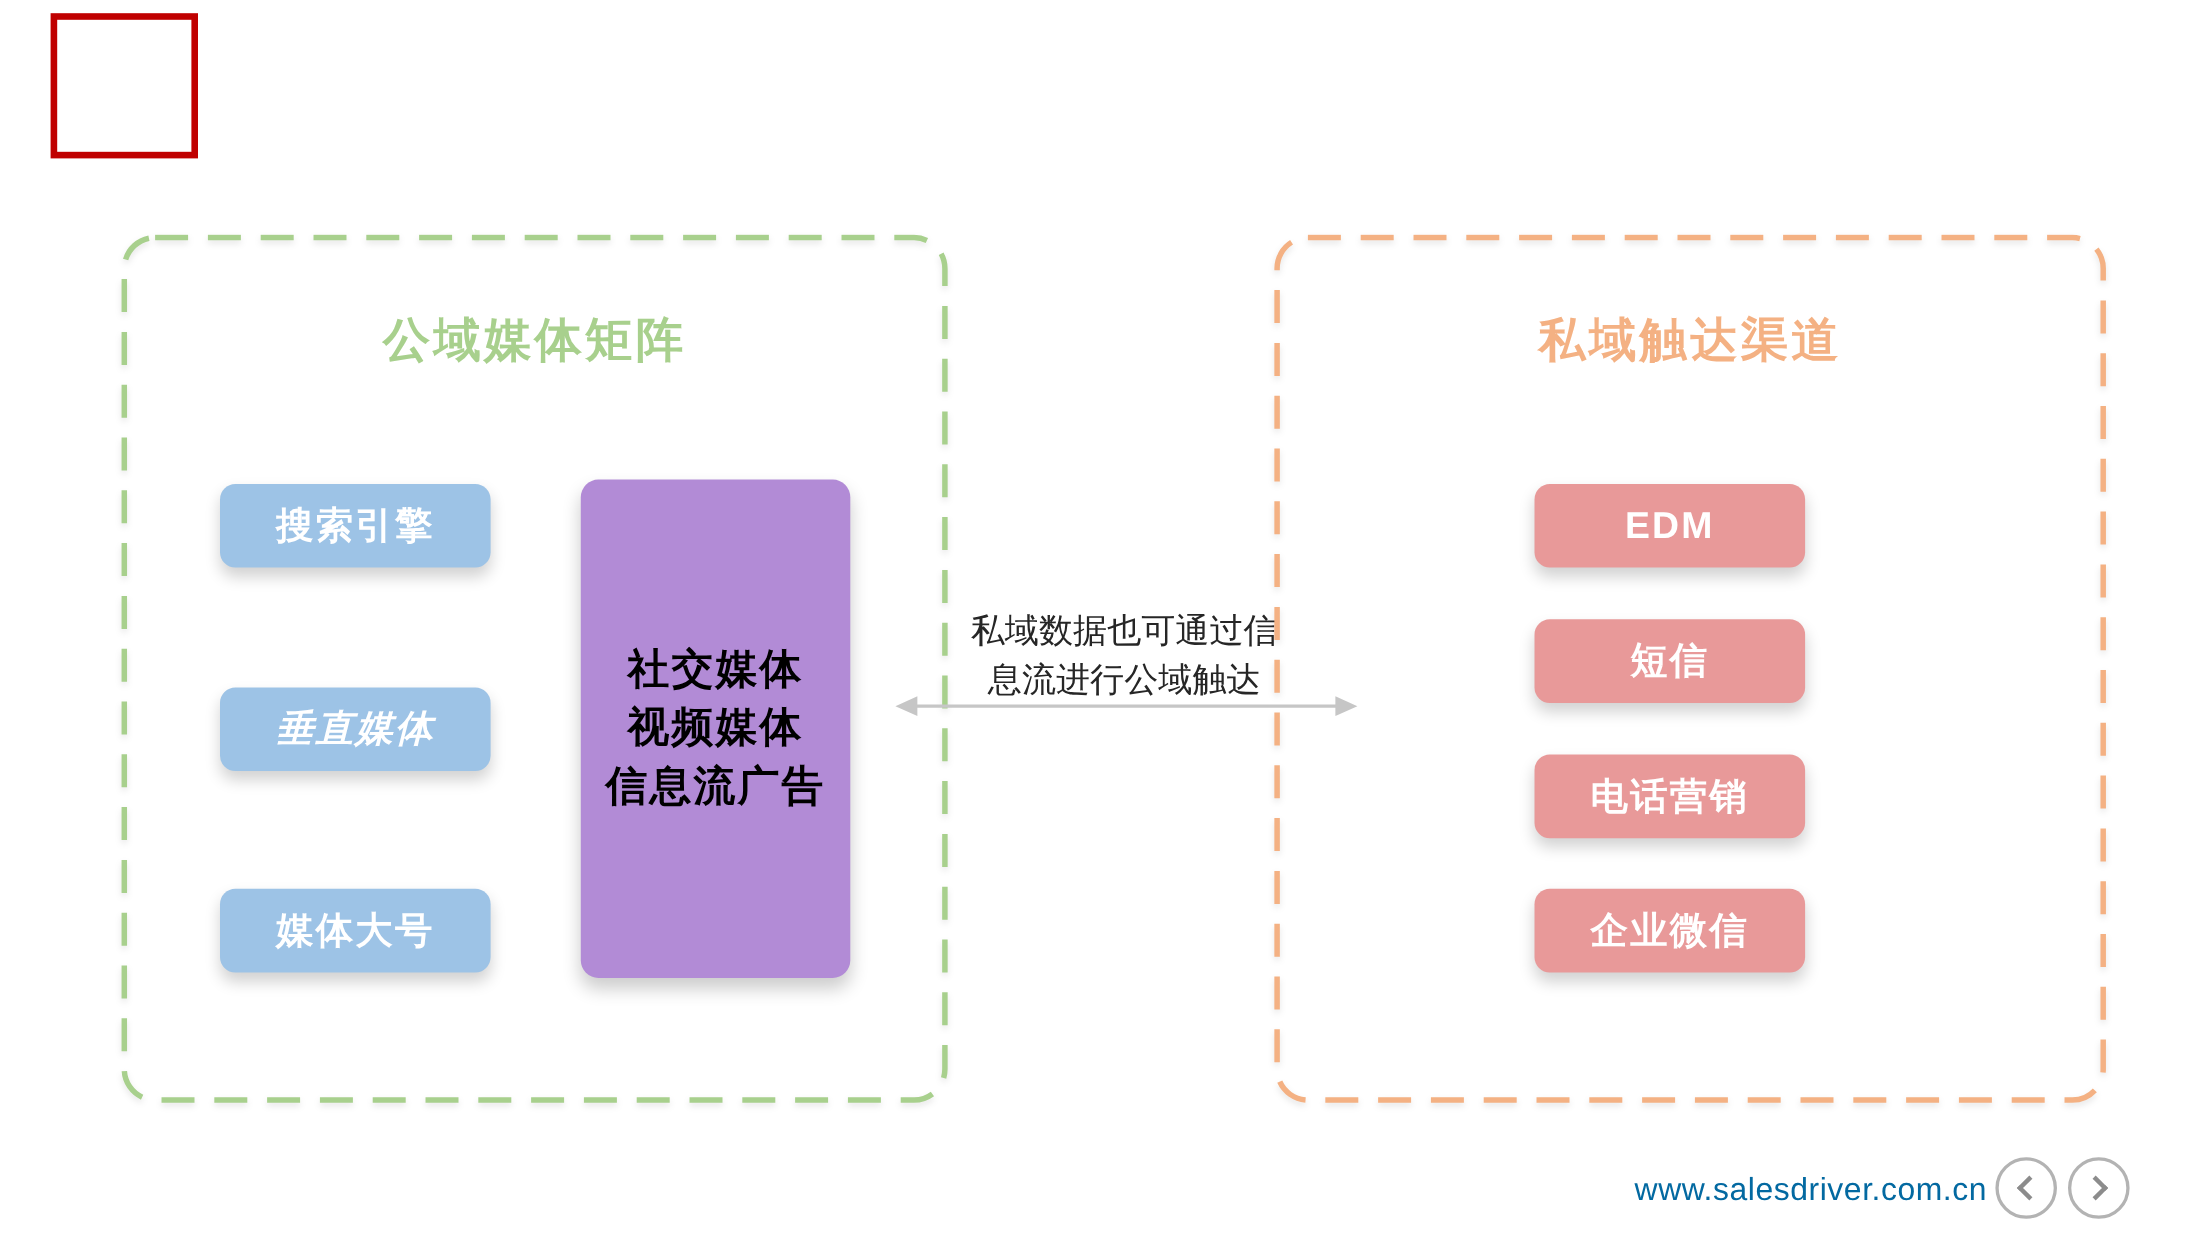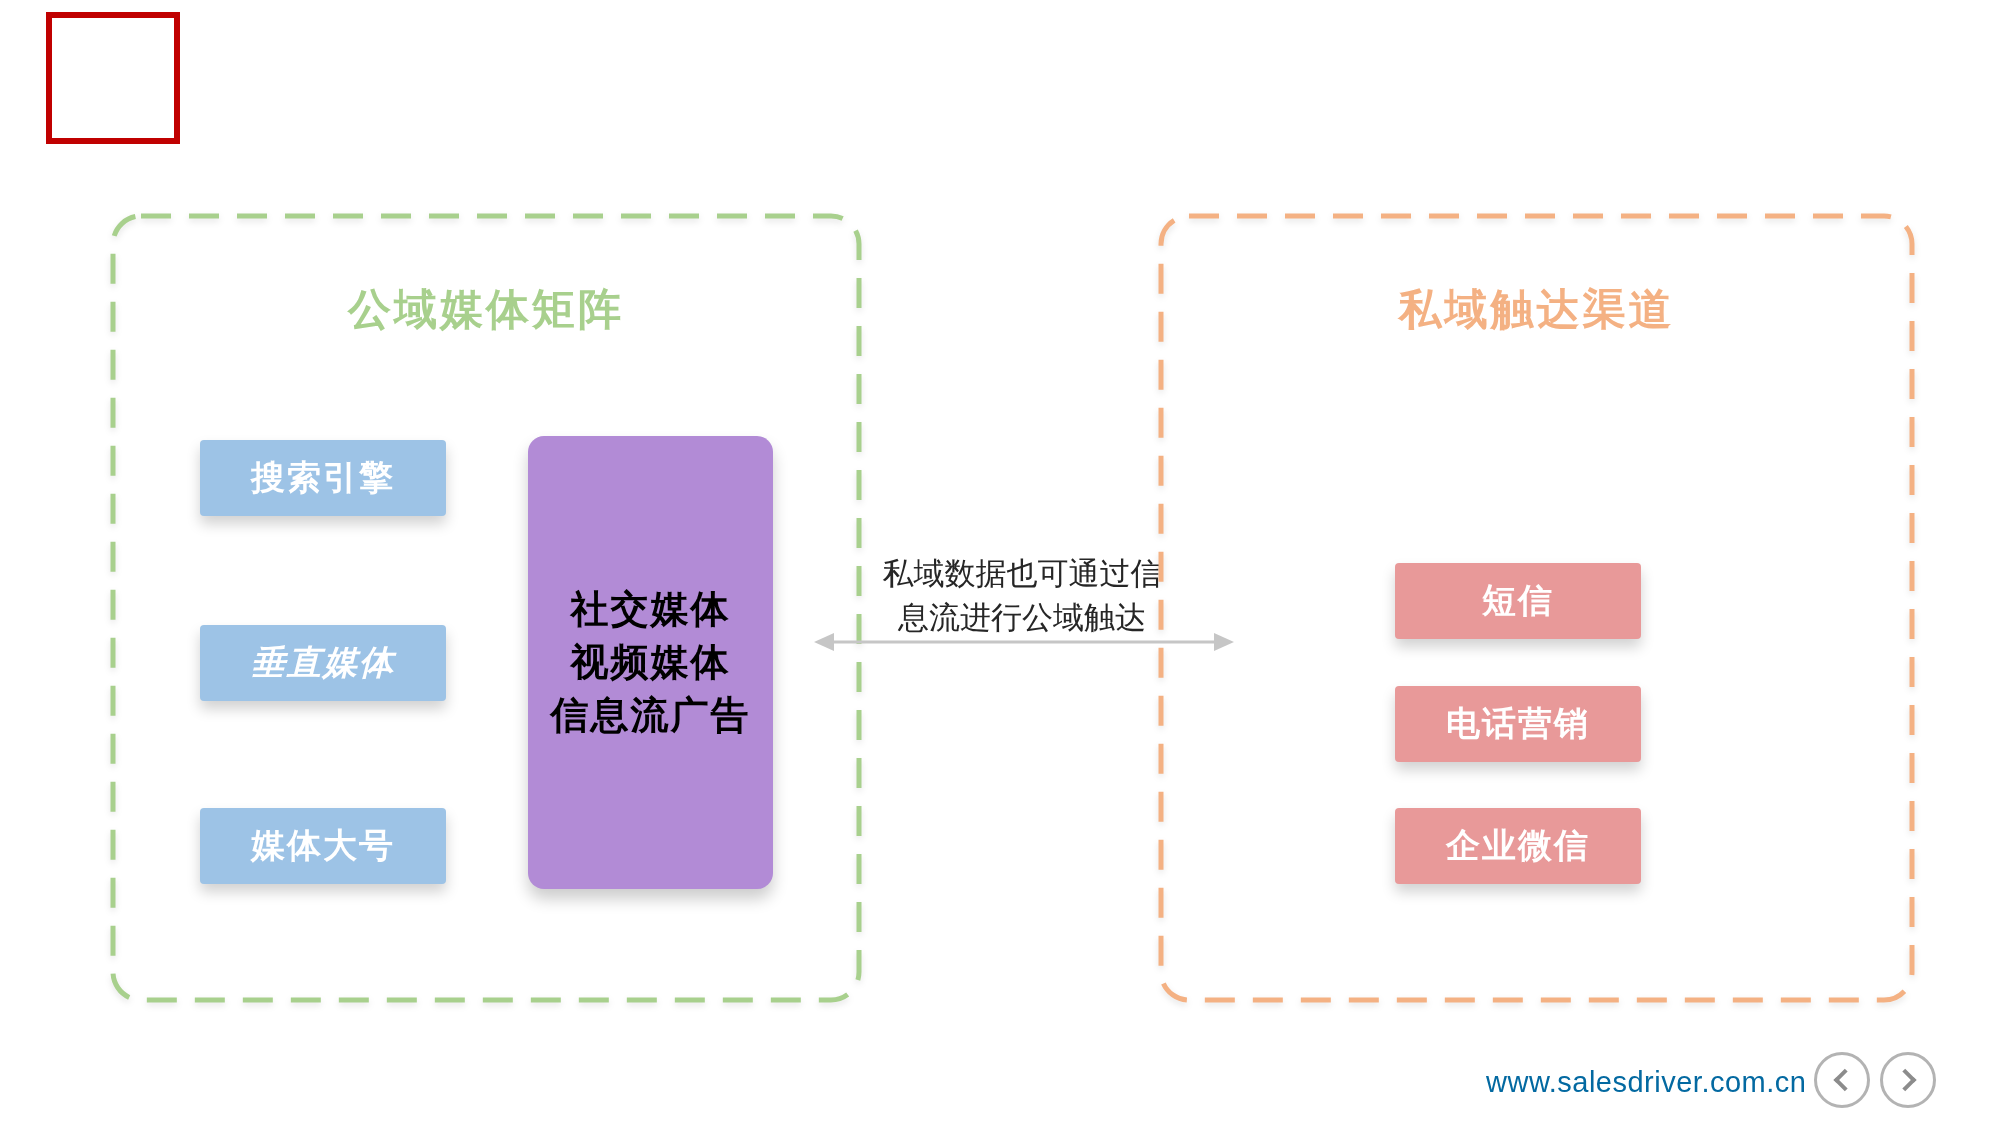--- a/index.html
+++ b/index.html
@@ -29,21 +29,21 @@
     filter: drop-shadow(0 3px 3px rgba(0,0,0,0.10));
   }
   .panel-title {
     position: absolute; left: 0; top: 68px; width: 100%;
     text-align: center; font-size: 43px; font-weight: bold; letter-spacing: 3px;
   }
   .panel-left  .panel-title { color: #A8D08D; }
   .panel-right .panel-title { color: #F4B183; }
 
   .pill {
-    position: absolute; width: 246px; height: 76px; border-radius: 4px;
+    position: absolute; width: 246px; height: 76px; border-radius: 14px;
     display: flex; align-items: center; justify-content: center;
     color: #ffffff; font-size: 34px; font-weight: bold; letter-spacing: 2px;
     box-shadow: 0 8px 14px rgba(0,0,0,0.18);
   }
   .pill-blue { left: 90px; background: #9DC3E6; }
   .pill-pink { left: 237px; background: #E89999; }
 
   .pub-1 { top: 227px; }
   .pub-2 { top: 412px; font-style: italic; }
   .pub-3 { top: 595px; }
@@ -117,20 +117,21 @@
     <polygon points="2,14 22,5 22,23" fill="#C6C6C6"></polygon>
     <polygon points="422,14 402,5 402,23" fill="#C6C6C6"></polygon>
   </svg>
 
   <section class="panel panel-right">
     <svg class="panel-border" viewBox="0 0 757 790" xmlns="http://www.w3.org/2000/svg">
       <rect x="3" y="3" width="751" height="784" rx="28" fill="none" stroke="#F4B183" stroke-width="5" stroke-dasharray="30 18"></rect>
     </svg>
     <h2 class="panel-title">私域触达渠道</h2>
 
+    <div class="pill pill-pink priv-1">EDM</div>
     <div class="pill pill-pink priv-2">短信</div>
     <div class="pill pill-pink priv-3">电话营销</div>
     <div class="pill pill-pink priv-4">企业微信</div>
   </section>
 
   <a class="footer-url">www.salesdriver.com.cn</a>
   <div class="nav-circle nav-prev">
     <span class="chev chev-left"></span>
   </div>
   <div class="nav-circle nav-next">

